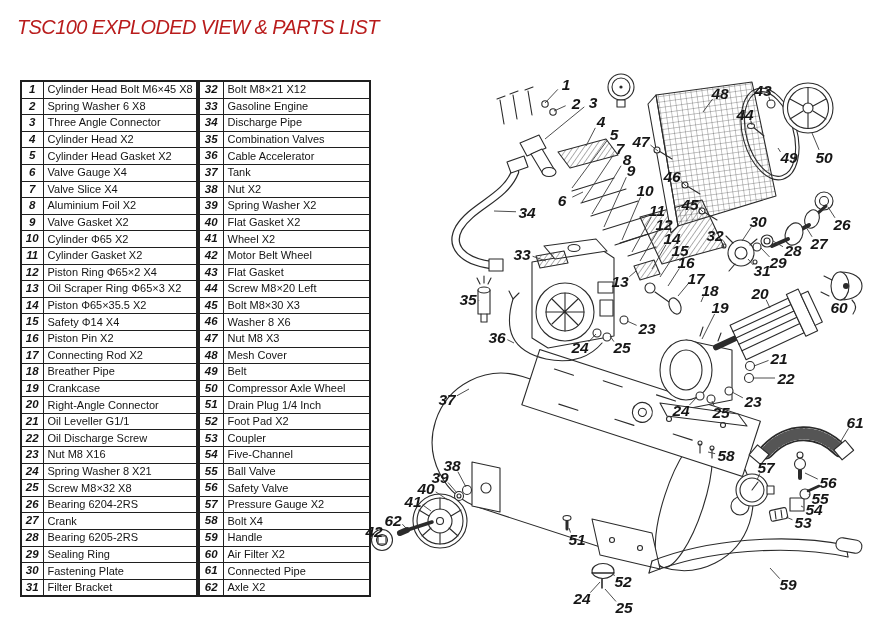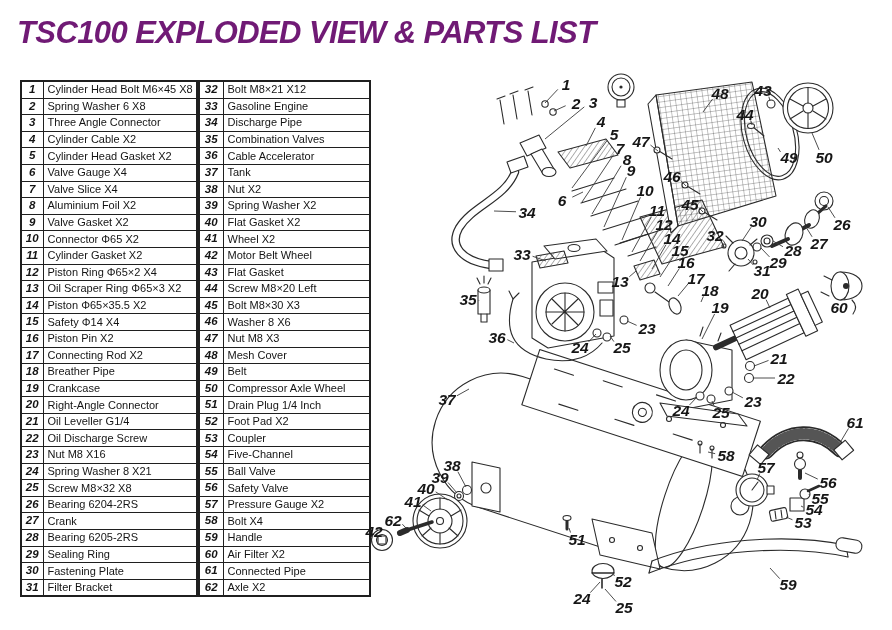--- a/index.html
+++ b/index.html
@@ -1,19 +1,19 @@
 <!DOCTYPE html>
 <html><head>
 <meta charset="utf-8">
 <style>
   html,body{margin:0;padding:0;background:#fff;}
   #page{position:relative;width:892px;height:630px;background:#ffffff;overflow:hidden;
         font-family:"Liberation Sans",sans-serif;color:#111;}
-  .title{position:absolute;left:17px;top:16px;margin:0;font-size:31px;line-height:1.1;
-         font-weight:bold;font-style:italic;letter-spacing:-0.6px;color:#701a75;white-space:nowrap;}
+  .title{position:absolute;left:17px;top:16px;margin:0;font-size:20px;line-height:1.1;
+         font-weight:normal;font-style:italic;letter-spacing:-0.6px;color:#b91c1c;white-space:nowrap;}
   table.parts{position:absolute;border-collapse:collapse;table-layout:fixed;background:#fff;
               border:2px solid #1f1f1f;}
   #tleft{left:20px;top:80px;width:178px;}
   #tright{left:198px;top:80px;width:173px;}
   table.parts td{border:1px solid #1f1f1f;font-size:11px;height:15.6px;line-height:1;
                  padding:0 0 0 4px;white-space:nowrap;overflow:hidden;color:#141414;}
   table.parts td.num{font-style:italic;font-weight:bold;font-size:11.5px;text-align:center;padding:0 1px;}
   svg.diagram{position:absolute;left:0;top:0;}
   #callouts text{font-family:"Liberation Sans",sans-serif;font-size:15.5px;font-weight:bold;
                  font-style:italic;fill:#161616;text-anchor:middle;dominant-baseline:central;}
@@ -39,21 +39,21 @@
         <tr>
           <td class="num">2</td>
           <td class="desc">Spring Washer 6  X8</td>
         </tr>
         <tr>
           <td class="num">3</td>
           <td class="desc">Three Angle Connector</td>
         </tr>
         <tr>
           <td class="num">4</td>
-          <td class="desc">Cylinder Cable  X2</td>
+          <td class="desc">Cylinder Head  X2</td>
         </tr>
         <tr>
           <td class="num">5</td>
           <td class="desc">Cylinder Head Gasket  X2</td>
         </tr>
         <tr>
           <td class="num">6</td>
           <td class="desc">Valve Gauge   X4</td>
         </tr>
         <tr>
@@ -63,21 +63,21 @@
         <tr>
           <td class="num">8</td>
           <td class="desc">Aluminium Foil  X2</td>
         </tr>
         <tr>
           <td class="num">9</td>
           <td class="desc">Valve Gasket  X2</td>
         </tr>
         <tr>
           <td class="num">10</td>
-          <td class="desc">Connector Φ65  X2</td>
+          <td class="desc">Cylinder Φ65  X2</td>
         </tr>
         <tr>
           <td class="num">11</td>
           <td class="desc">Cylinder Gasket  X2</td>
         </tr>
         <tr>
           <td class="num">12</td>
           <td class="desc">Piston Ring Φ65×2  X4</td>
         </tr>
         <tr>
@@ -107,21 +107,21 @@
         <tr>
           <td class="num">19</td>
           <td class="desc">Crankcase</td>
         </tr>
         <tr>
           <td class="num">20</td>
           <td class="desc">Right-Angle Connector</td>
         </tr>
         <tr>
           <td class="num">21</td>
-          <td class="desc">Oil Leveller G1/4</td>
+          <td class="desc">Oil Leveller G1/1</td>
         </tr>
         <tr>
           <td class="num">22</td>
           <td class="desc">Oil Discharge Screw</td>
         </tr>
         <tr>
           <td class="num">23</td>
           <td class="desc">Nut M8  X16</td>
         </tr>
         <tr>

